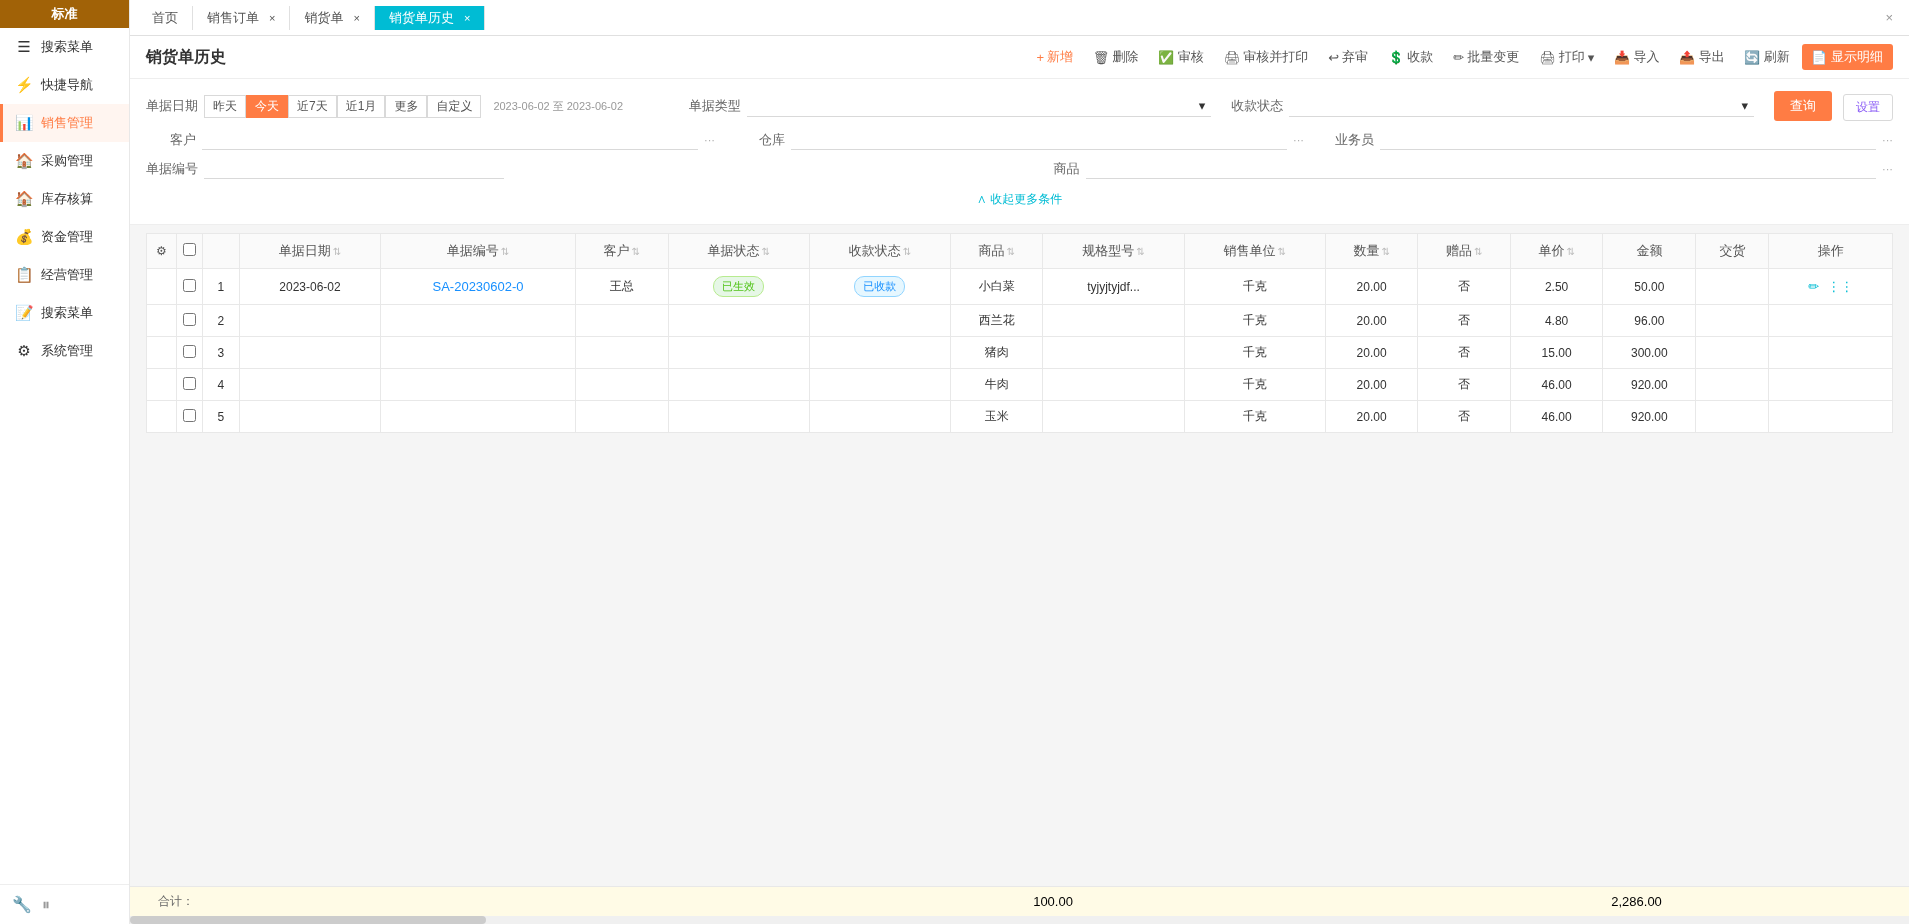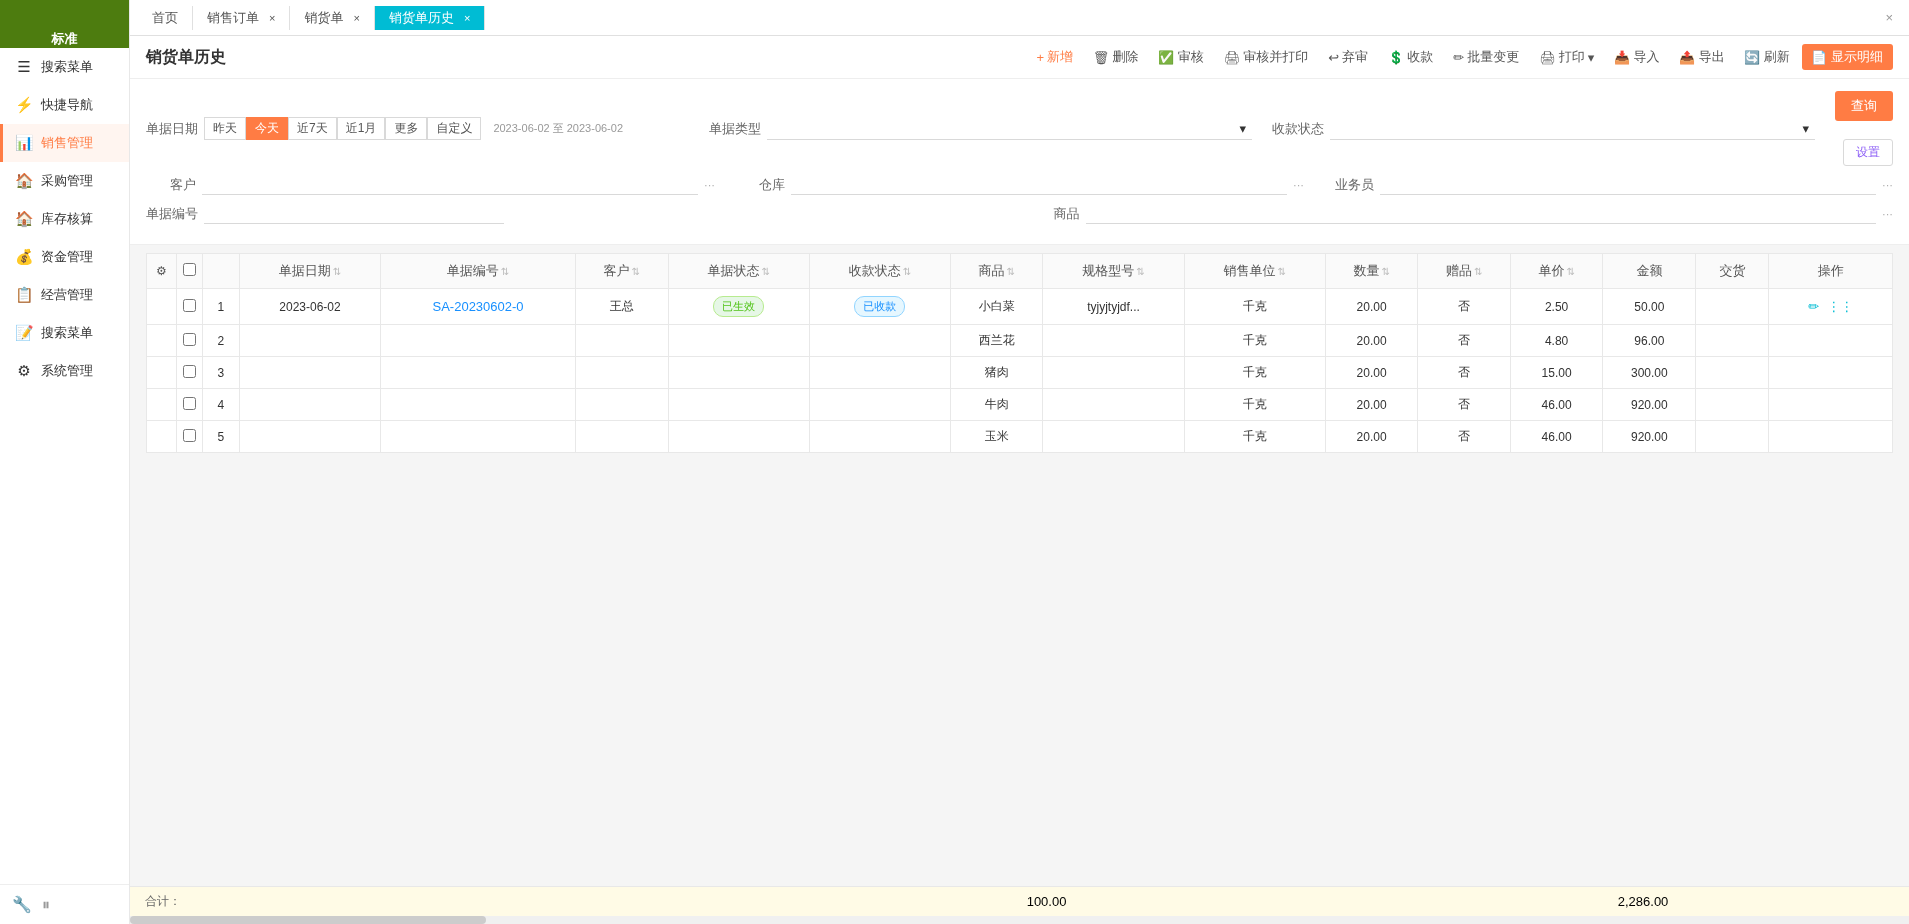--- a/index.html
+++ b/index.html
@@ -8,24 +8,24 @@
     
     .sidebar {
       width: 130px;
       background: #fff;
       border-right: 1px solid #e8e8e8;
       display: flex;
       flex-direction: column;
       flex-shrink: 0;
     }
     .sidebar-logo {
-      height: 48px;
-      background: #4d7c0f;
-      display: flex;
-      align-items: flex-end;
+      height: 28px;
+      background: #a16207;
+      display: flex;
+      align-items: center;
       justify-content: center;
       color: #fff;
       font-size: 14px;
       font-weight: bold;
     }
     .sidebar-item {
       display: flex;
       align-items: center;
       padding: 10px 12px;
       cursor: pointer;
@@ -202,23 +202,23 @@
       text-align: center;
       color: #00bcd4;
       cursor: pointer;
       font-size: 12px;
       padding: 4px;
     }
 
     
     .query-area {
       display: flex;
-      flex-direction: column;
+      flex-direction: row;
       align-items: flex-end;
-      gap: 18px;
+      gap: 11px;
       flex-shrink: 0;
     }
     .btn-query {
       background: #ff7c44;
       color: #fff;
       border: none;
       padding: 6px 16px;
       border-radius: 3px;
       cursor: pointer;
       font-size: 13px;
@@ -281,21 +281,21 @@
       cursor: pointer;
       color: #00bcd4;
       font-size: 13px;
       padding: 2px 4px;
     }
 
     
     .table-footer {
       background: #fffbe6;
       border-top: 1px solid #e8e8e8;
-      padding: 6px 15px;
+      padding: 6px 28px;
       display: flex;
       align-items: center;
       flex-shrink: 0;
     }
     .footer-label { color: #666; font-size: 12px; margin-right: 20px; }
 
     
     .pagination {
       display: flex;
       align-items: center;
@@ -538,20 +538,21 @@
         <span class="filter-label">单据编号</span>
         <input class="filter-input" type="text" style="max-width: 300px;">
       </div>
       <div class="filter-item">
         <span class="filter-label">商品</span>
         <input class="filter-input" type="text" style="">
         <span class="filter-dots">···</span>
       </div>
     </div>
 
+    <div class="filter-collapse">∧ 收起更多条件</div>
   </div>
 
   <div class="table-container">
     <table class="data-table">
       <thead>
         <tr>
           <th class="settings-cell">⚙</th>
           <th class="checkbox-cell">
             <input type="checkbox" style="">
           </th>

